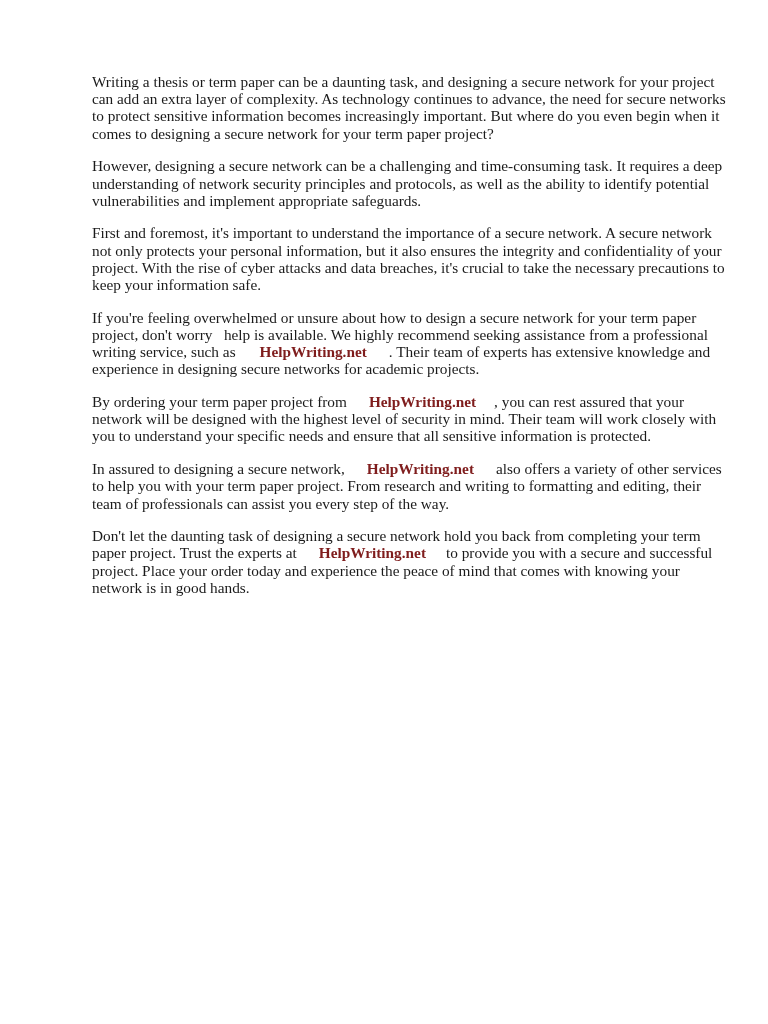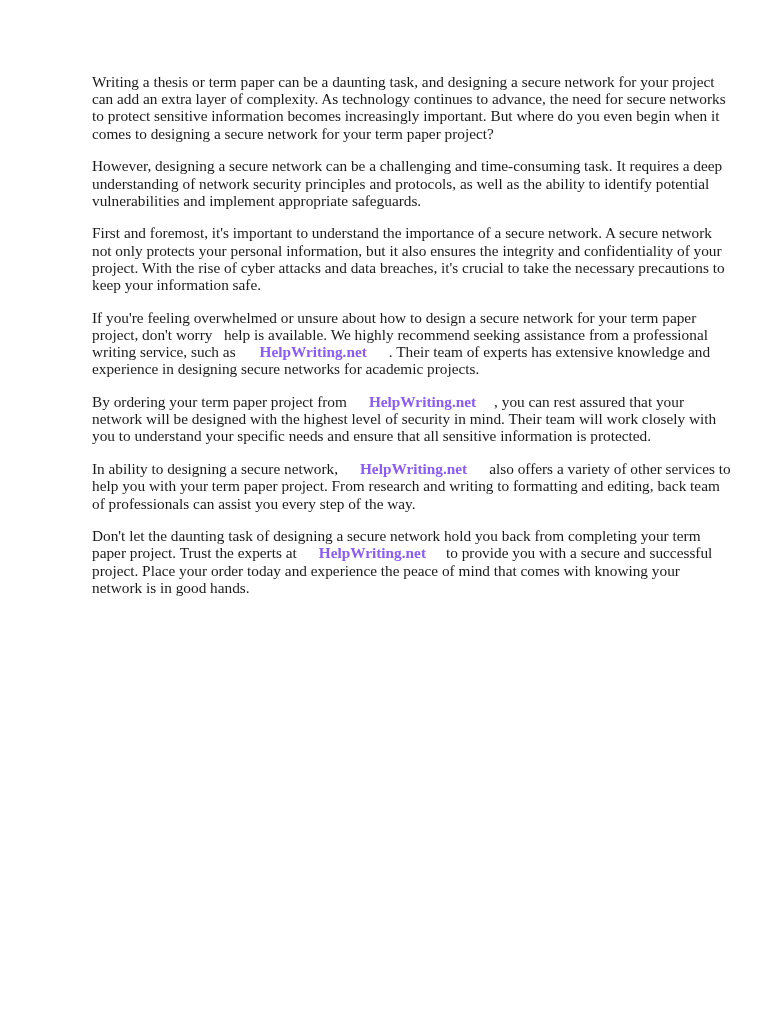--- a/index.html
+++ b/index.html
@@ -22,21 +22,21 @@
       font-size: 15.3px;
       line-height: 17.2px;
       color: #1a1a1a;
       margin-top: 12px;
     }
     .para {
       margin: 0 0 15.5px 0;
       white-space: normal;
     }
     .link {
-      color: #8b5cf6;
+      color: #7f1d1d;
       font-weight: bold;
       text-decoration: none;
       cursor: pointer;
     }
     .gap { display: inline-block; }
   </style>
 </head>
 <body>
 
 <div class="page">
@@ -49,20 +49,20 @@
 
   <p class="para">
     <span>If you're feeling overwhelmed or unsure about how to design a secure network for your term paper project, don't worry &nbsp; help is available. We highly recommend seeking assistance from a professional writing service, such as</span><span class="gap" style="width:24px"></span><a class="link">HelpWriting.net</a><span class="gap" style="width:22px"></span><span>. Their team of experts has extensive knowledge and experience in designing secure networks for academic projects.</span>
   </p>
 
   <p class="para">
     <span>By ordering your term paper project from</span><span class="gap" style="width:22px"></span><a class="link">HelpWriting.net</a><span class="gap" style="width:18px"></span><span>, you can rest assured that your network will be designed with the highest level of security in mind. Their team will work closely with you to understand your specific needs and ensure that all sensitive information is protected.</span>
   </p>
 
   <p class="para">
-    <span>In ability to designing a secure network,</span><span class="gap" style="width:22px"></span><a class="link">HelpWriting.net</a><span class="gap" style="width:22px"></span><span>also offers a variety of other services to help you with your term paper project. From research and writing to formatting and editing, back team of professionals can assist you every step of the way.</span>
+    <span>In assured to designing a secure network,</span><span class="gap" style="width:22px"></span><a class="link">HelpWriting.net</a><span class="gap" style="width:22px"></span><span>also offers a variety of other services to help you with your term paper project. From research and writing to formatting and editing, their team of professionals can assist you every step of the way.</span>
   </p>
 
   <p class="para">
     <span>Don't let the daunting task of designing a secure network hold you back from completing your term paper project. Trust the experts at</span><span class="gap" style="width:22px"></span><a class="link">HelpWriting.net</a><span class="gap" style="width:20px"></span><span>to provide you with a secure and successful project. Place your order today and experience the peace of mind that comes with knowing your network is in good hands.</span>
   </p>
 
 </div>
 
 </body></html>

